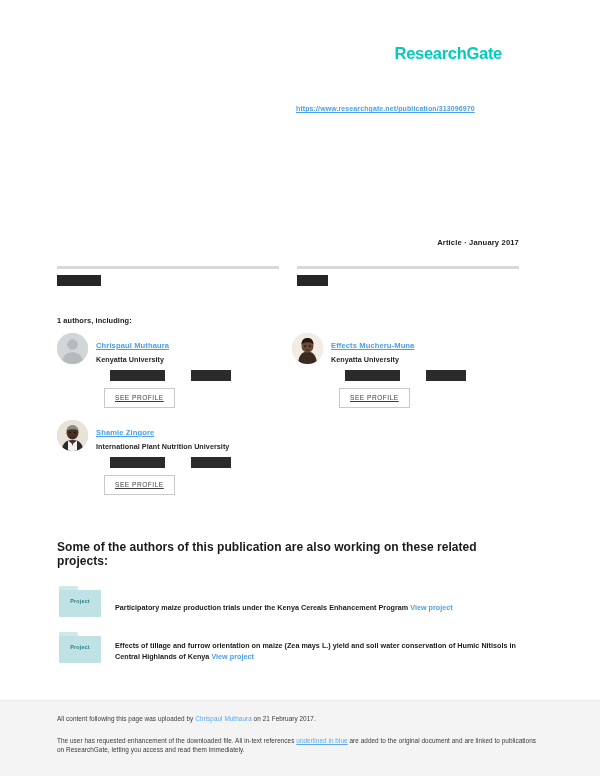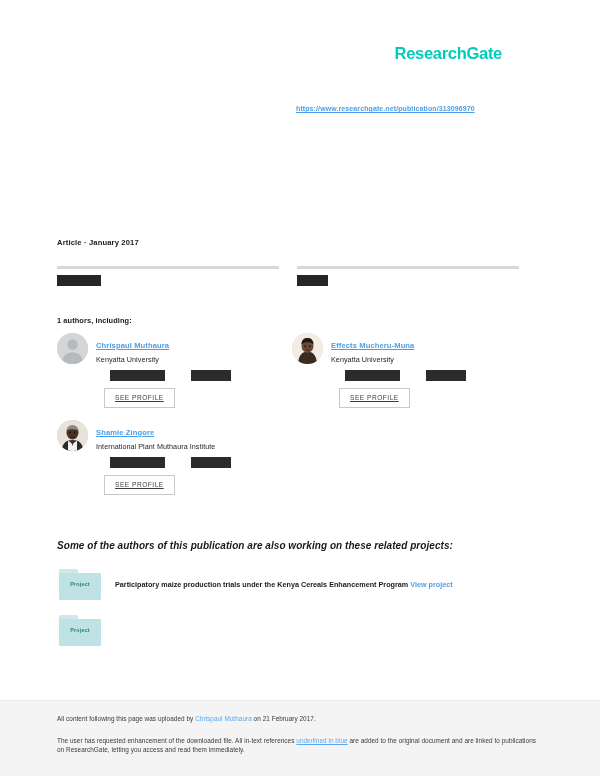--- a/index.html
+++ b/index.html
@@ -59,20 +59,21 @@
     top: 238px;
     left: 57px;
     width: 462px;
   }
   .article-line {
     font-size: 7.6px;
     font-weight: bold;
     color: #1a1a1a;
     letter-spacing: 0.15px;
     filter: blur(0.42px);
+    text-align: right;
   }
   .stat-columns {
     display: flex;
     margin-top: 19px;
   }
   .stat-col {
     width: 222px;
   }
   .stat-col + .stat-col {
     margin-left: 18px;
@@ -140,21 +141,21 @@
     font-size: 7.6px;
     font-weight: bold;
     color: #4a9fe8;
     letter-spacing: 0.1px;
     filter: blur(0.45px);
     white-space: nowrap;
   }
   .author-inst {
     margin-top: 3px;
     font-size: 7.2px;
-    font-weight: normal;
+    font-weight: bold;
     color: #1f1f1f;
     letter-spacing: 0.05px;
     filter: blur(0.45px);
     white-space: nowrap;
   }
   .author-stats {
     margin-top: 6px;
     margin-left: 14px;
     display: flex;
   }
@@ -184,30 +185,29 @@
   }
 
   
   .projects {
     position: absolute;
     top: 540px;
     left: 57px;
     width: 466px;
   }
   .projects-head {
-    font-size: 10px;
+    font-size: 12px;
     font-weight: bold;
     color: #1a1a1a;
     letter-spacing: 0.05px;
     filter: blur(0.42px);
-    font-style: italic;
   }
   .project {
     display: flex;
-    align-items: flex-start;
+    align-items: center;
     margin-top: 17px;
   }
   .project + .project { margin-top: 12px; }
   .folder {
     flex: 0 0 46px;
     width: 46px;
     height: 34px;
     margin-right: 12px;
     position: relative;
   }
@@ -369,21 +369,21 @@
             <path d="M14 21 L15.5 26 L17 21 Z" fill="#5a3020"></path>
             <ellipse cx="15.5" cy="12.5" rx="6" ry="7" fill="#4a3225"></ellipse>
             <path d="M9.6 10.5 C10 7 12.5 5.2 15.5 5.2 C18.5 5.2 21 7 21.4 10.5 C19.6 9.6 17.6 9.2 15.5 9.2 C13.4 9.2 11.4 9.6 9.6 10.5 Z" fill="#8a8a88"></path>
             <ellipse cx="13.1" cy="12.6" rx="0.9" ry="1" fill="#17100c"></ellipse>
             <ellipse cx="17.9" cy="12.6" rx="0.9" ry="1" fill="#17100c"></ellipse>
             <path d="M13.3 16.4 C14.4 17.3 16.6 17.3 17.7 16.4" stroke="#2b1a12" stroke-width="0.9" fill="none"></path>
           </svg>
         </div>
         <div class="author-body">
           <a class="author-name" href="#">Shamie Zingore</a>
-          <div class="author-inst">International Plant Muthaura Institute</div>
+          <div class="author-inst">International Plant Nutrition University</div>
           <div class="author-stats">
             <span class="badge">PUBLICATIONS</span>
             <span class="badge">CITATIONS</span>
           </div>
           <a class="see-profile" href="#">SEE PROFILE</a>
         </div>
       </div>
 
     </div>
   </div>
@@ -402,20 +402,24 @@
         <a class="view-project" href="#">View project</a>
       </div>
     </div>
 
     <div class="project">
       <div class="folder">
         <div class="tab"></div>
         <div class="body"></div>
         <div class="label">Project</div>
       </div>
+      <div class="project-text two-line">
+        <span>Effects of tillage and furrow orientation on maize (Zea mays L.) yield and soil water conservation of Humic Nitisols in Central Highlands of Kenya</span>
+        <a class="view-project" href="#">View project</a>
+      </div>
     </div>
   </div>
 
   <div class="footer">
     <div class="footer-inner">
       <div class="foot-line">
         <span>All content following this page was uploaded by </span><a class="foot-link" href="#">Chrispaul Muthaura</a><span> on 21 February 2017.</span>
       </div>
       <div class="foot-line foot-block">
         <span>The user has requested enhancement of the downloaded file. All in-text references </span><a class="foot-link underlined" href="#">underlined in blue</a><span> are added to the original document and are linked to publications on ResearchGate, letting you access and read them immediately.</span>

